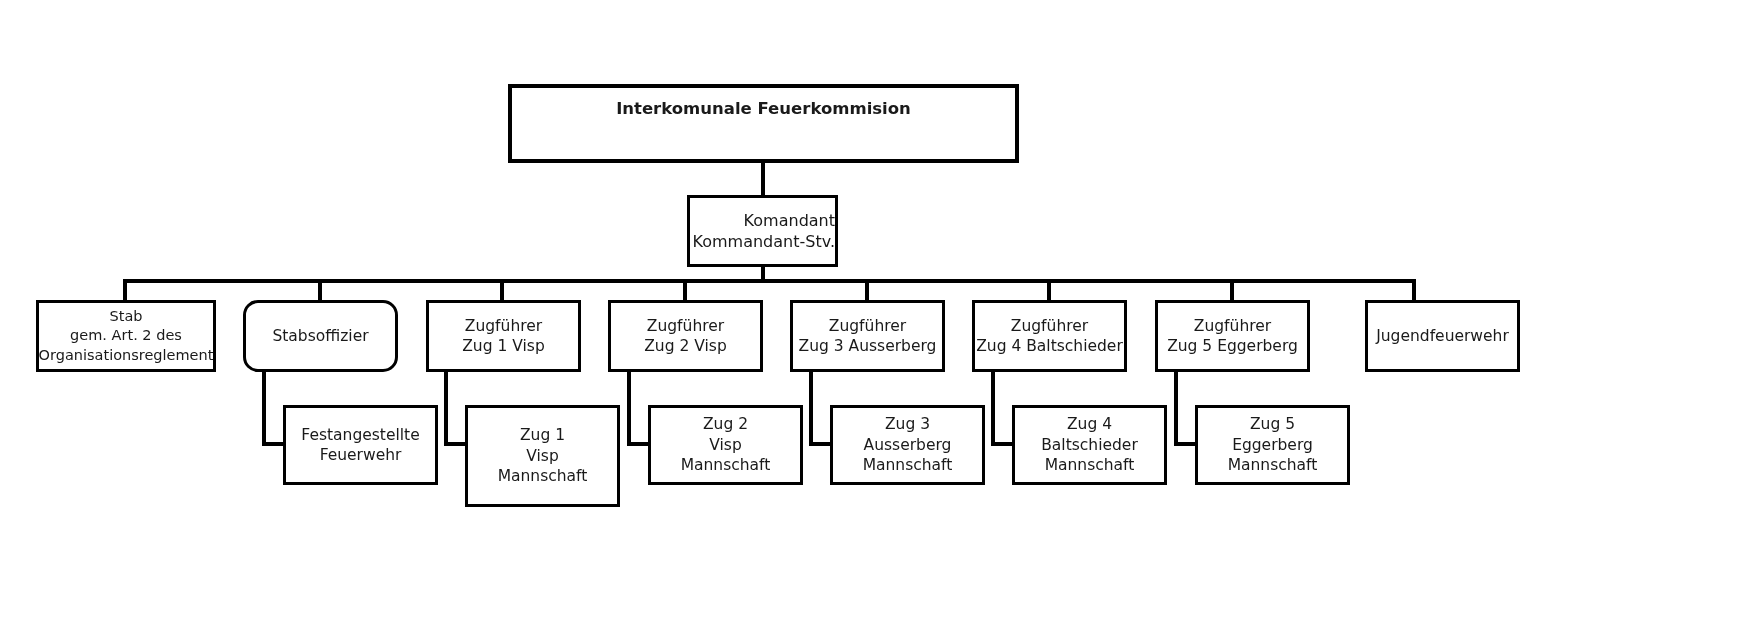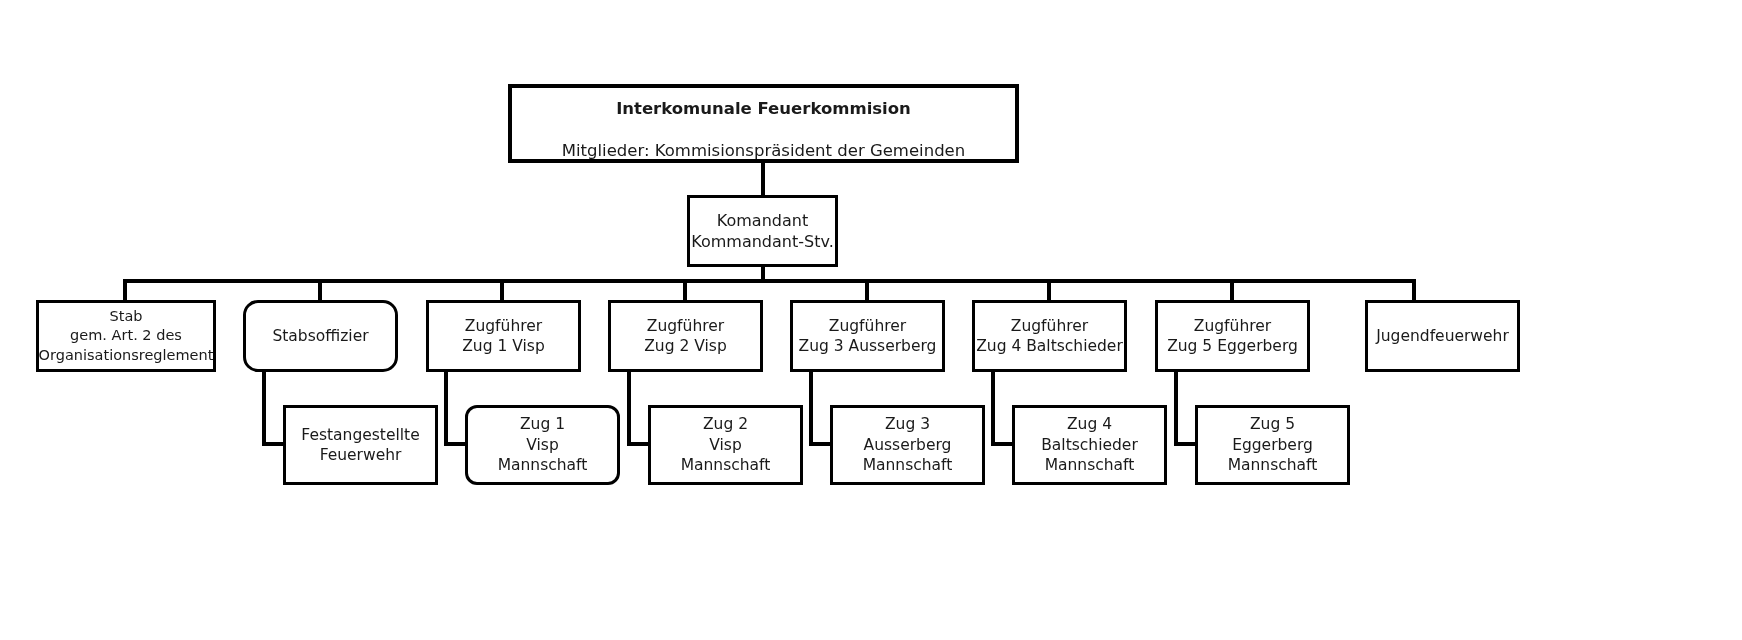--- a/index.html
+++ b/index.html
@@ -95,24 +95,23 @@
   <div class="conn h" style="left:809px; top:442px; width:24px;"></div>
 
   <div class="conn v" style="left:991px; top:370px; height:74px;"></div>
   <div class="conn h" style="left:991px; top:442px; width:24px;"></div>
 
   <div class="conn v" style="left:1174px; top:370px; height:74px;"></div>
   <div class="conn h" style="left:1174px; top:442px; width:24px;"></div>
 
   <div class="node root" style="left:508px; top:84px; width:511px; height:79px;">
     <span class="line title">Interkomunale Feuerkommision</span>
-    <span class="line sub">Mitglieder: Kommisionspräsident der Gemeinden</span>
   </div>
 
-  <div class="node level2" style="left:687px; top:195px; width:151px; height:72px;">
+  <div class="node level2" style="left:687px; top:195px; width:151px; height:72px;align-items:flex-end;">
     <span class="line">Komandant</span>
     <span class="line">Kommandant-Stv.</span>
   </div>
 
   <div class="node level3 small3" style="left:36px; top:300px; width:180px; height:72px;">
     <span class="line">Stab</span>
     <span class="line">gem. Art. 2 des</span>
     <span class="line">Organisationsreglement</span>
   </div>
 
@@ -147,21 +146,21 @@
 
   <div class="node level3" style="left:1337px; top:300px; width:155px; height:72px;margin-left:28px;">
     <span class="line">Jugendfeuerwehr</span>
   </div>
 
   <div class="node level4" style="left:283px; top:405px; width:155px; height:80px;">
     <span class="line">Festangestellte</span>
     <span class="line">Feuerwehr</span>
   </div>
 
-  <div class="node level4" style="left:465px; top:405px; width:155px; height:80px;border-radius:12px;">
+  <div class="node level4" style="left:465px; top:405px; width:155px; height:102px;">
     <span class="line">Zug 1</span>
     <span class="line">Visp</span>
     <span class="line">Mannschaft</span>
   </div>
 
   <div class="node level4" style="left:648px; top:405px; width:155px; height:80px;">
     <span class="line">Zug 2</span>
     <span class="line">Visp</span>
     <span class="line">Mannschaft</span>
   </div>

